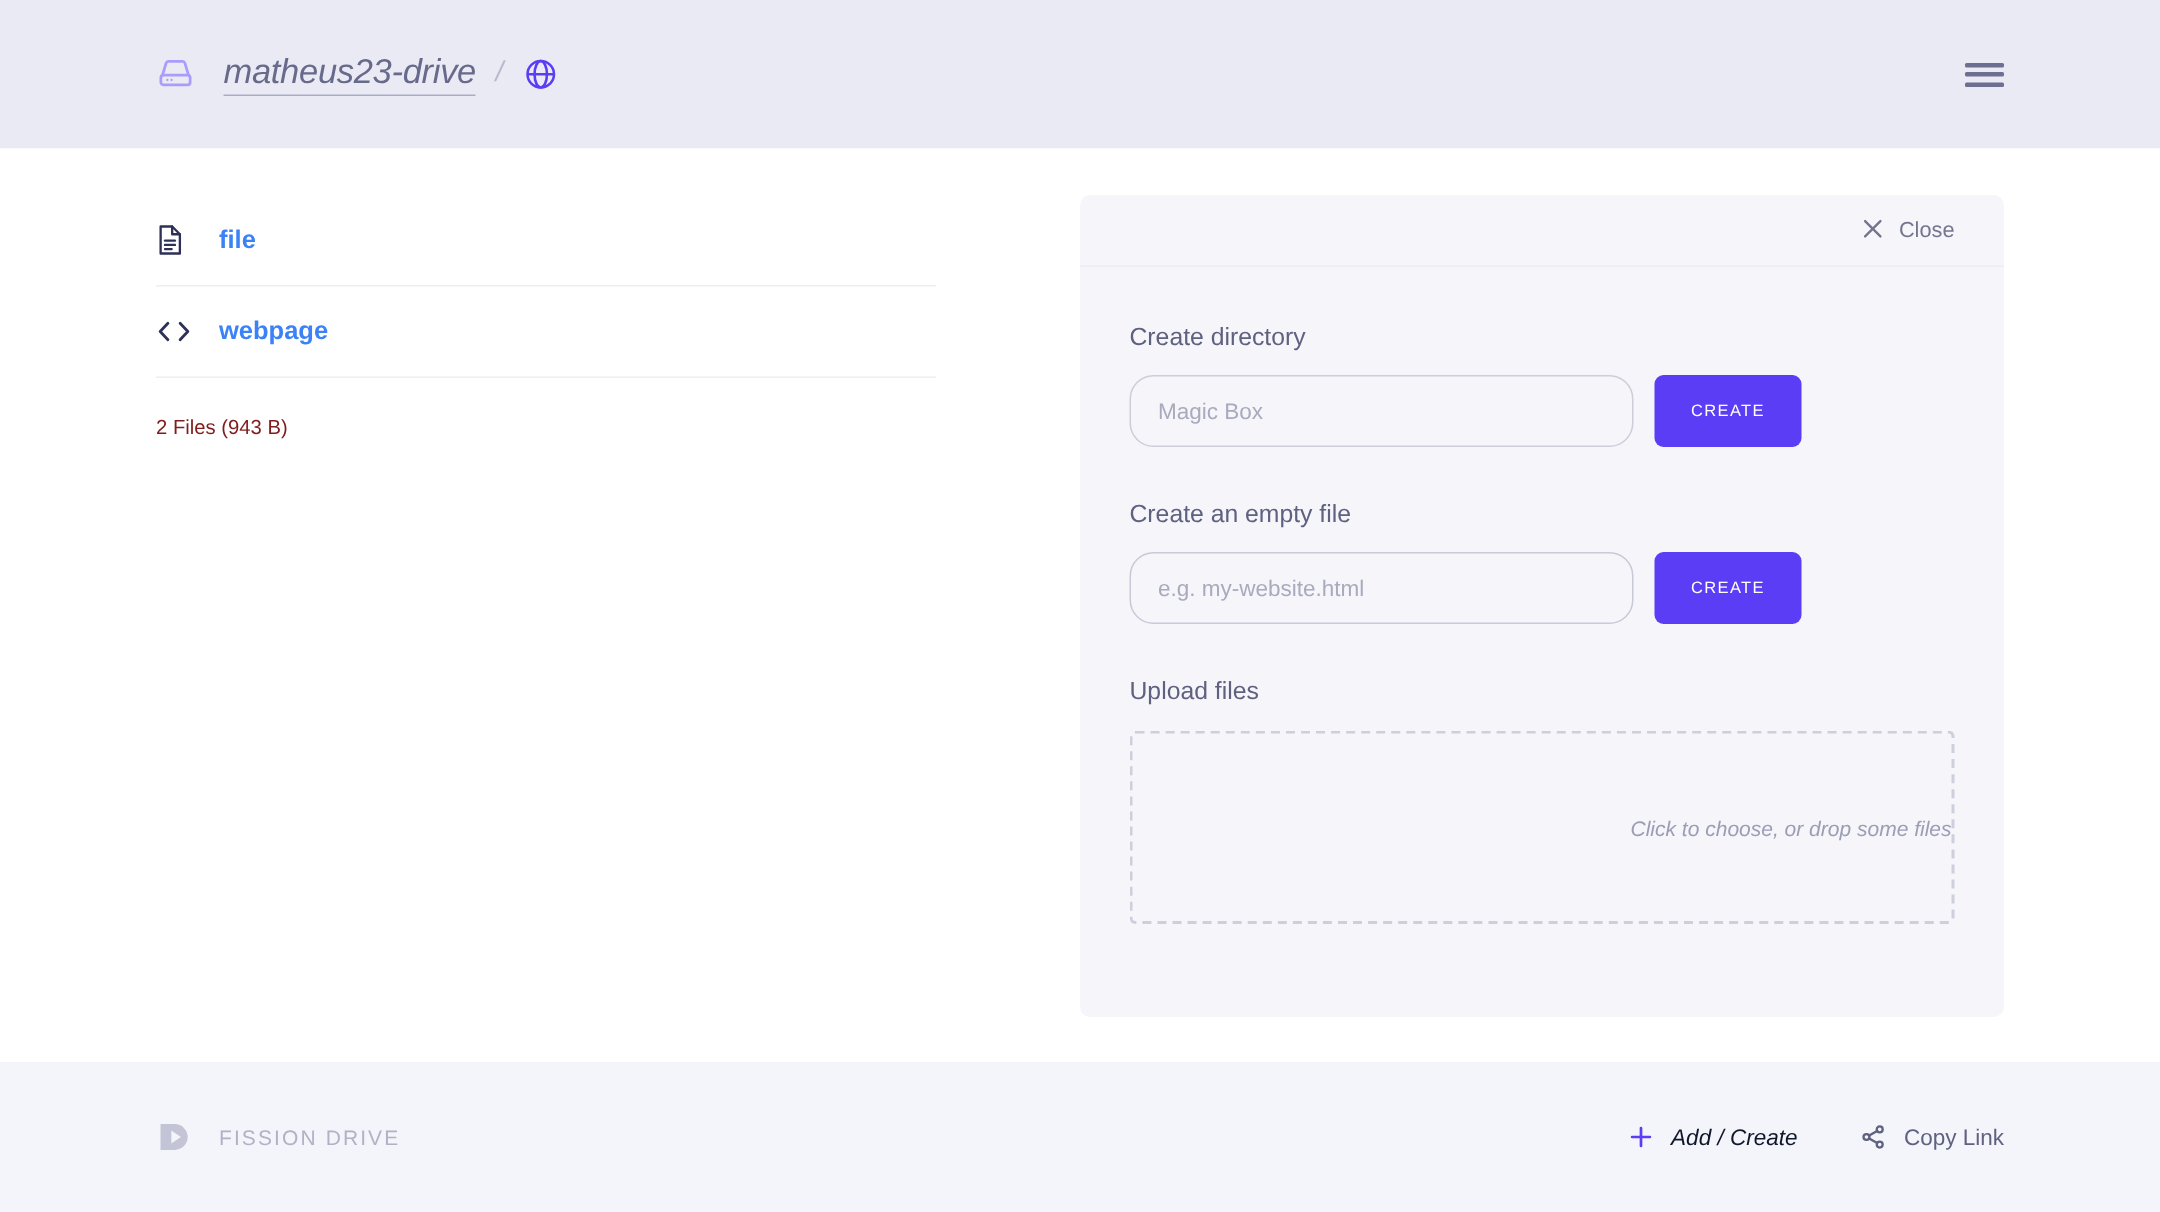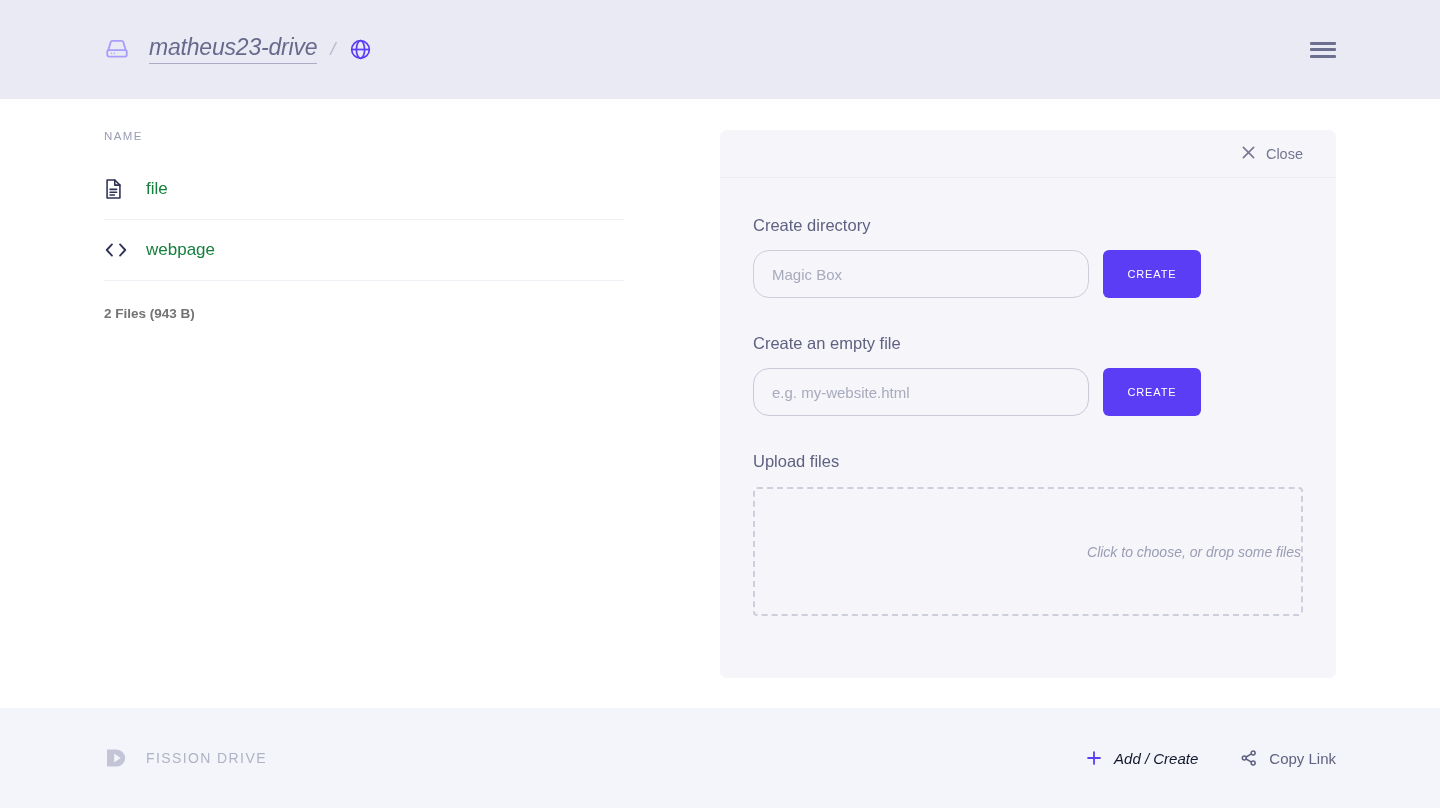--- a/index.html
+++ b/index.html
@@ -113,28 +113,27 @@
   }
   .file-row .ficon {
     width: 42px;
     flex: none;
     display: flex;
     align-items: center;
     color: #2e3156;
   }
   .file-row .fname {
     font-size: 17px;
-    color: #15803d;
-    font-weight: 400;
+    color: #3b82f6;
+    font-weight: 700;
   }
   .files-summary {
     font-size: 13.5px;
-    color: #737373;
+    color: #7f1d1d;
     padding-top: 25px;
-    font-weight: bold;
   }
 
   
   .panel {
     position: absolute;
     left: 720px;
     top: 31px;
     width: 616px;
     height: 548px;
     background: #f5f5fa;
@@ -288,21 +287,20 @@
   <div class="menu-btn">
     <span></span>
     <span></span>
     <span></span>
   </div>
 </div>
 
 <div class="main">
 
   <div class="file-list">
-    <div class="col-head">NAME</div>
 
     <div class="file-row">
       <span class="ficon">
         <svg width="19" height="22" viewBox="0 0 20 24" fill="none" stroke="#2e3156" stroke-width="1.7" stroke-linecap="round" stroke-linejoin="round">
           <path d="M3 2.2 h8.4 L17 7.8 V21.8 H3 Z"></path>
           <path d="M11.4 2.2 V7.8 H17"></path>
           <line x1="6.2" y1="12.4" x2="13.4" y2="12.4"></line>
           <line x1="6.2" y1="15.6" x2="13.4" y2="15.6"></line>
           <line x1="6.2" y1="18.6" x2="11" y2="18.6"></line>
         </svg>

